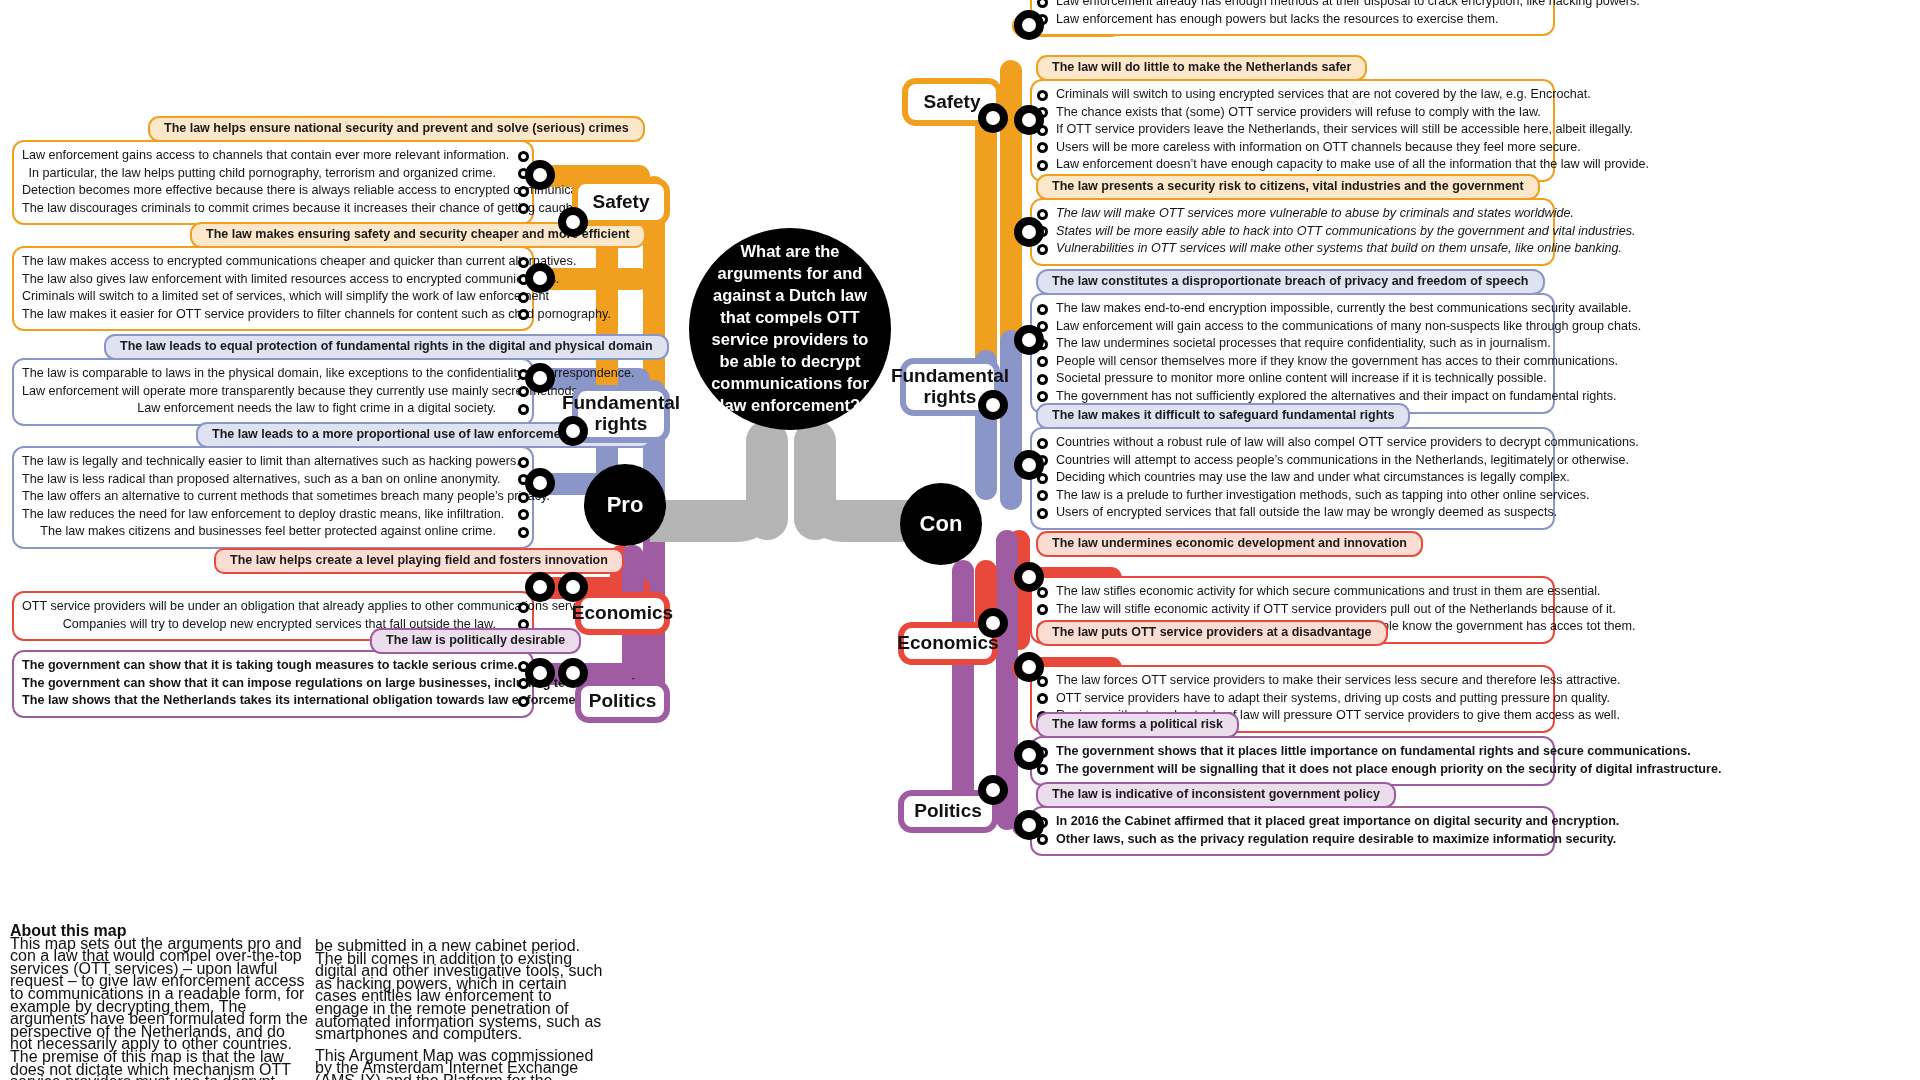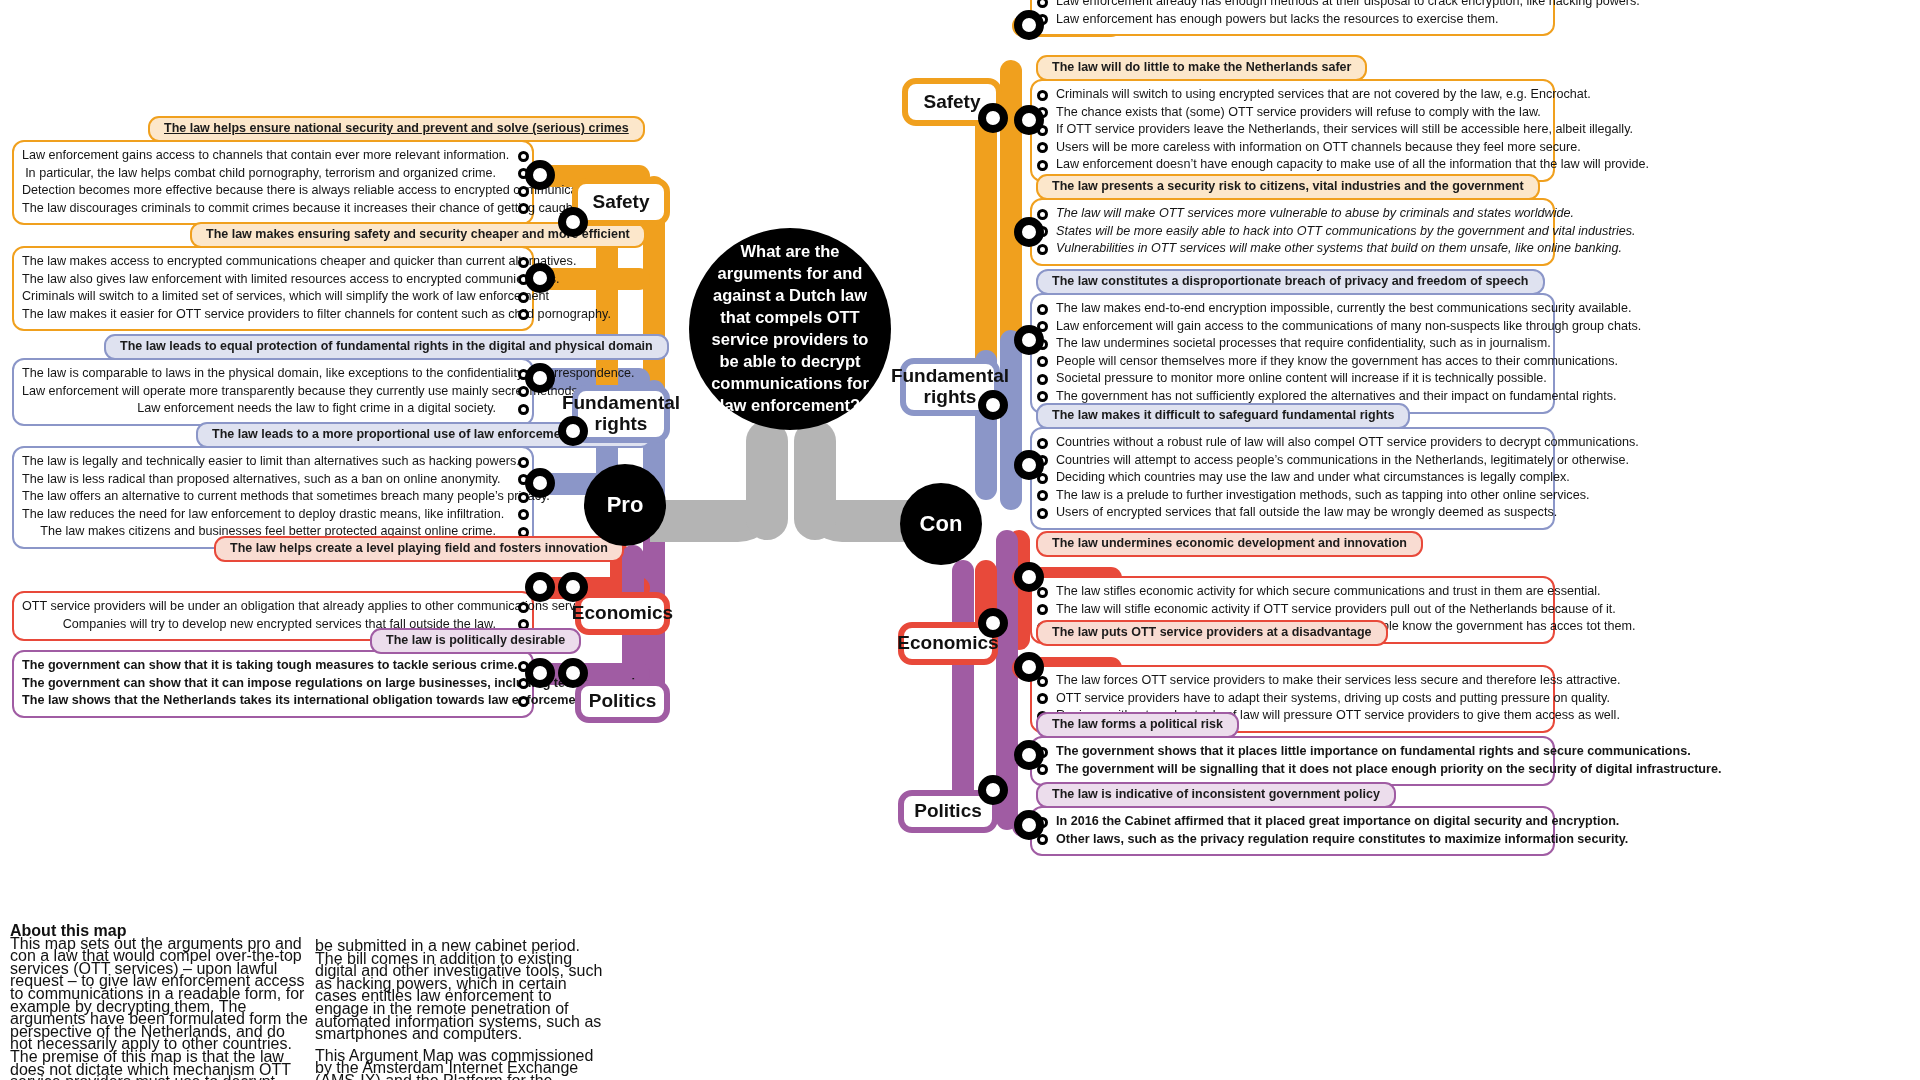--- a/index.html
+++ b/index.html
@@ -222,24 +222,24 @@
   <div class="ring" style="left:1014px;top:450px;"></div>
   <div class="ring" style="left:978px;top:390px;"></div>
   <div class="ring" style="left:1014px;top:562px;"></div>
   <div class="ring" style="left:1014px;top:652px;"></div>
   <div class="ring" style="left:978px;top:608px;"></div>
   <div class="ring" style="left:1014px;top:740px;"></div>
   <div class="ring" style="left:1014px;top:810px;"></div>
   <div class="ring" style="left:978px;top:775px;"></div>
 
   <div class="pro t-safety">
-    <div class="grp-head" style="left:148px;top:116px;text-decoration:underline;">The law helps ensure national security and prevent and solve (serious) crimes</div>
+    <div class="grp-head" style="left:148px;top:116px;">The law helps ensure national security and prevent and solve (serious) crimes</div>
     <div class="grp-body" style="left:12px;top:140px;width:522px;">
       <div class="arg"><span class="bul"></span><span>Law enforcement gains access to channels that contain ever more relevant information.</span></div>
-      <div class="arg"><span class="bul"></span><span>In particular, the law helps combat child pornography, terrorism and organized crime.</span></div>
+      <div class="arg"><span class="bul"></span><span>In particular, the law helps putting child pornography, terrorism and organized crime.</span></div>
       <div class="arg"><span class="bul"></span><span>Detection becomes more effective because there is always reliable access to encrypted communications.</span></div>
       <div class="arg"><span class="bul"></span><span>The law discourages criminals to commit crimes because it increases their chance of getting caught.</span></div>
     </div>
   </div>
 
   <div class="pro t-safety">
     <div class="grp-head" style="left:190px;top:222px;">The law makes ensuring safety and security cheaper and more efficient</div>
     <div class="grp-body" style="left:12px;top:246px;width:522px;">
       <div class="arg"><span class="bul"></span><span>The law makes access to encrypted communications cheaper and quicker than current alternatives.</span></div>
       <div class="arg"><span class="bul"></span><span>The law also gives law enforcement with limited resources access to encrypted communications.</span></div>
@@ -262,21 +262,21 @@
     <div class="grp-body" style="left:12px;top:446px;width:522px;">
       <div class="arg"><span class="bul"></span><span>The law is legally and technically easier to limit than alternatives such as hacking powers.</span></div>
       <div class="arg"><span class="bul"></span><span>The law is less radical than proposed alternatives, such as a ban on online anonymity.</span></div>
       <div class="arg"><span class="bul"></span><span>The law offers an alternative to current methods that sometimes breach many people’s privacy.</span></div>
       <div class="arg"><span class="bul"></span><span>The law reduces the need for law enforcement to deploy drastic means, like infiltration.</span></div>
       <div class="arg"><span class="bul"></span><span>The law makes citizens and businesses feel better protected against online crime.</span></div>
     </div>
   </div>
 
   <div class="pro t-econ">
-    <div class="grp-head" style="left:214px;top:536px;">The law helps create a level playing field and fosters innovation</div>
+    <div class="grp-head" style="left:214px;top:548px;border-radius:10px;">The law helps create a level playing field and fosters innovation</div>
     <div class="grp-body" style="left:12px;top:570px;width:522px;">
       <div class="arg"><span class="bul"></span><span>OTT service providers will be under an obligation that already applies to other communications service providers.</span></div>
       <div class="arg"><span class="bul"></span><span>Companies will try to develop new encrypted services that fall outside the law.</span></div>
     </div>
   </div>
 
   <div class="pro t-pol">
     <div class="grp-head" style="left:370px;top:628px;">The law is politically desirable</div>
     <div class="grp-body" style="left:12px;top:650px;width:522px;">
       <div class="arg"><span class="bul"></span><span>The government can show that it is taking tough measures to tackle serious crime.</span></div>
@@ -358,21 +358,21 @@
     <div class="grp-body" style="left:1030px;top:736px;width:525px;">
       <div class="arg"><span class="bul"></span><span>The government shows that it places little importance on fundamental rights and secure communications.</span></div>
       <div class="arg"><span class="bul"></span><span>The government will be signalling that it does not place enough priority on the security of digital infrastructure.</span></div>
     </div>
   </div>
 
   <div class="con t-pol">
     <div class="grp-head" style="left:1036px;top:782px;">The law is indicative of inconsistent government policy</div>
     <div class="grp-body" style="left:1030px;top:806px;width:525px;">
       <div class="arg"><span class="bul"></span><span>In 2016 the Cabinet affirmed that it placed great importance on digital security and encryption.</span></div>
-      <div class="arg"><span class="bul"></span><span>Other laws, such as the privacy regulation require constitutes to maximize information security.</span></div>
+      <div class="arg"><span class="bul"></span><span>Other laws, such as the privacy regulation require desirable to maximize information security.</span></div>
     </div>
   </div>
 
   <div class="about" style="left:10px;top:925px;width:300px;">
     <div style="font-weight:bold;">About this map</div>
     <div>This map sets out the arguments pro and con a law that would compel over-the-top services (OTT services) – upon lawful request – to give law enforcement access to communications in a readable form, for example by decrypting them. The arguments have been formulated form the perspective of the Netherlands, and do not necessarily apply to other countries. The premise of this map is that the law does not dictate which mechanism OTT service providers must use to decrypt communications. The definitions of the terms used in this map are printed on the reverse side. They may sometimes differ slightly from the usual definitions.</div>
   </div>
   <div class="about" style="left:315px;top:940px;width:290px;">
     <p>be submitted in a new cabinet period. The bill comes in addition to existing digital and other investigative tools, such as hacking powers, which in certain cases entitles law enforcement to engage in the remote penetration of automated information systems, such as smartphones and computers.</p>
     <p>This Argument Map was commissioned by the Amsterdam Internet Exchange (AMS-IX) and the Platform for the Information Society (ECP) and made by De Argumentenfabriek. The arguments presented on this map were gathered in three thinking sessions with a broad group</p>

